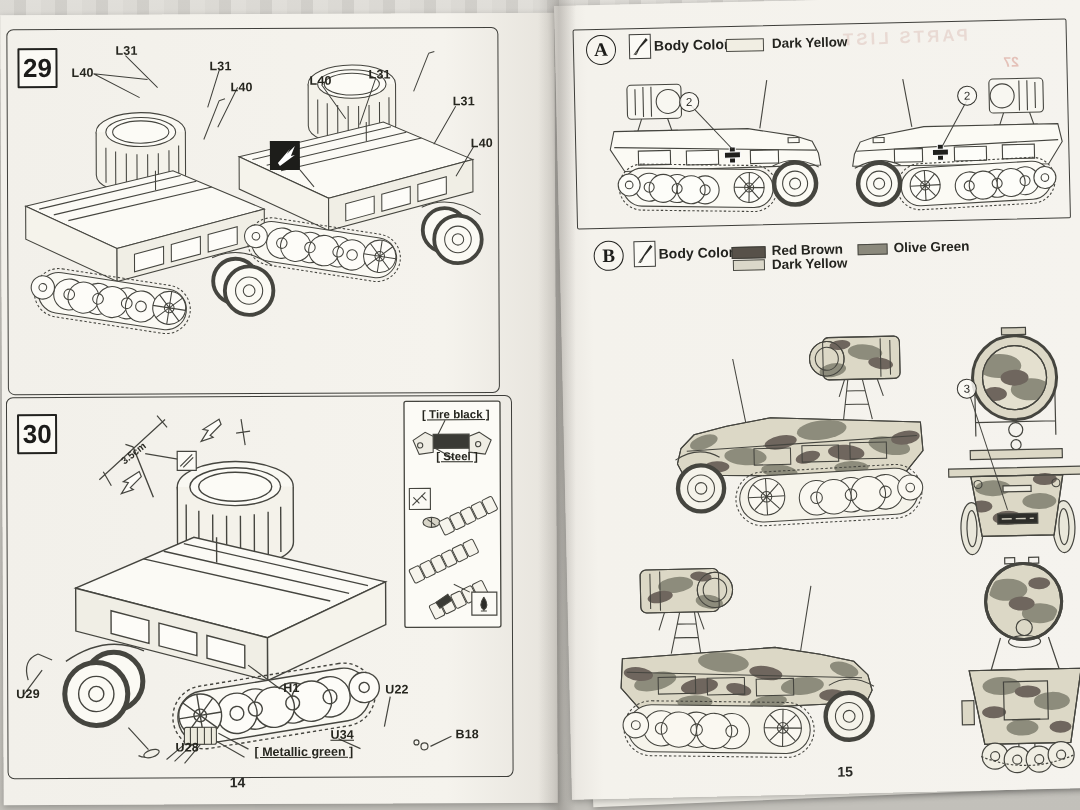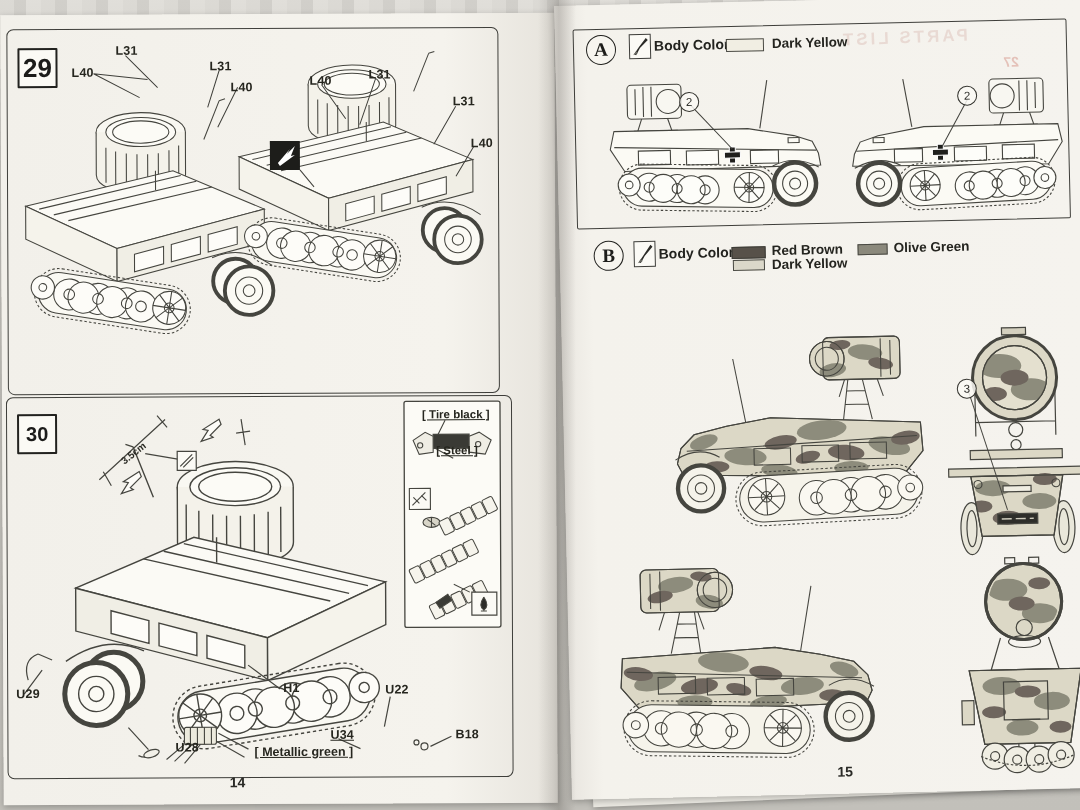--- a/index.html
+++ b/index.html
@@ -214,21 +214,21 @@
       <span class="lbl" style="left:64px;top:36px;">L40</span>
       <span class="lbl" style="left:202px;top:30px;">L31</span>
       <span class="lbl" style="left:223px;top:51px;">L40</span>
       <span class="lbl" style="left:302px;top:45px;">L40</span>
       <span class="lbl" style="left:361px;top:39px;">L31</span>
       <span class="lbl" style="left:445px;top:66px;">L31</span>
       <span class="lbl" style="left:463px;top:108px;">L40</span>
     </div>
 
     <div class="stepbox" style="left:4px;top:382px;width:504px;height:380px;">
-      <div class="numbox" style="left:10px;top:16px;width:36px;height:36px;font-size:20px;">
+      <div class="numbox" style="left:10px;top:16px;width:36px;height:36px;font-size:26px;">
           <span>30</span>
         </div>
       <svg viewBox="0 0 504 380" style="left:0;top:0;width:504px;height:380px;">
         <use href="#isoveh" transform="translate(398,24) scale(-1.26,1.26)"></use>
         <g stroke="#45453f" stroke-width="1.2" fill="none">
           <path d="M92,82 L158,22 M96,74 L104,88 M150,18 L160,30"></path>
           <path d="M138,56 L172,62"></path>
           <rect x="170" y="54" width="19" height="19" fill="#fbfaf5"></rect>
           <path d="M173,69 L185,57 M176,70 L186,60"></path>
           <polygon points="212,22 196,32 201,33 194,44 206,40 203,38 214,27" fill="#fdfcf8"></polygon>
@@ -288,21 +288,21 @@
             </g>
             <polygon points="428,206 440,198 444,204 432,212" fill="#3a3a35"></polygon>
             <rect x="464" y="196" width="25" height="23" fill="#fbfaf5" stroke-width="1.2"></rect>
             <path d="M476,201 Q482,210 476,214 Q470,210 476,201 M473,215 L479,215" fill="#2c2c28"></path>
             <path d="M462,196 L446,188" fill="none"></path>
           </g>
         </g>
       </svg>
       <span class="small-measure" style="left:112px;top:50px;">3.5cm</span>
       <span class="note" style="left:415px;top:12px;font-size:11.5px;">[ Tire black ]</span>
-      <span class="note" style="left:429px;top:48px;font-size:11.5px;">[ Steel ]</span>
+      <span class="note" style="left:429px;top:54px;font-size:11.5px;">[ Steel ]</span>
       <span class="lbl" style="left:8px;top:289px;">U29</span>
       <span class="lbl" style="left:167px;top:343px;">U28</span>
       <span class="lbl" style="left:275px;top:284px;">H1</span>
       <span class="lbl" style="left:377px;top:286px;">U22</span>
       <span class="lbl" style="left:322px;top:331px;text-decoration:underline;">U34</span>
       <span class="lbl" style="left:447px;top:331px;">B18</span>
       <span class="note" style="left:246px;top:348px;">[ Metallic green ]</span>
     </div>
 
     <span class="pagenum" style="left:226px;top:760px;">14</span>

